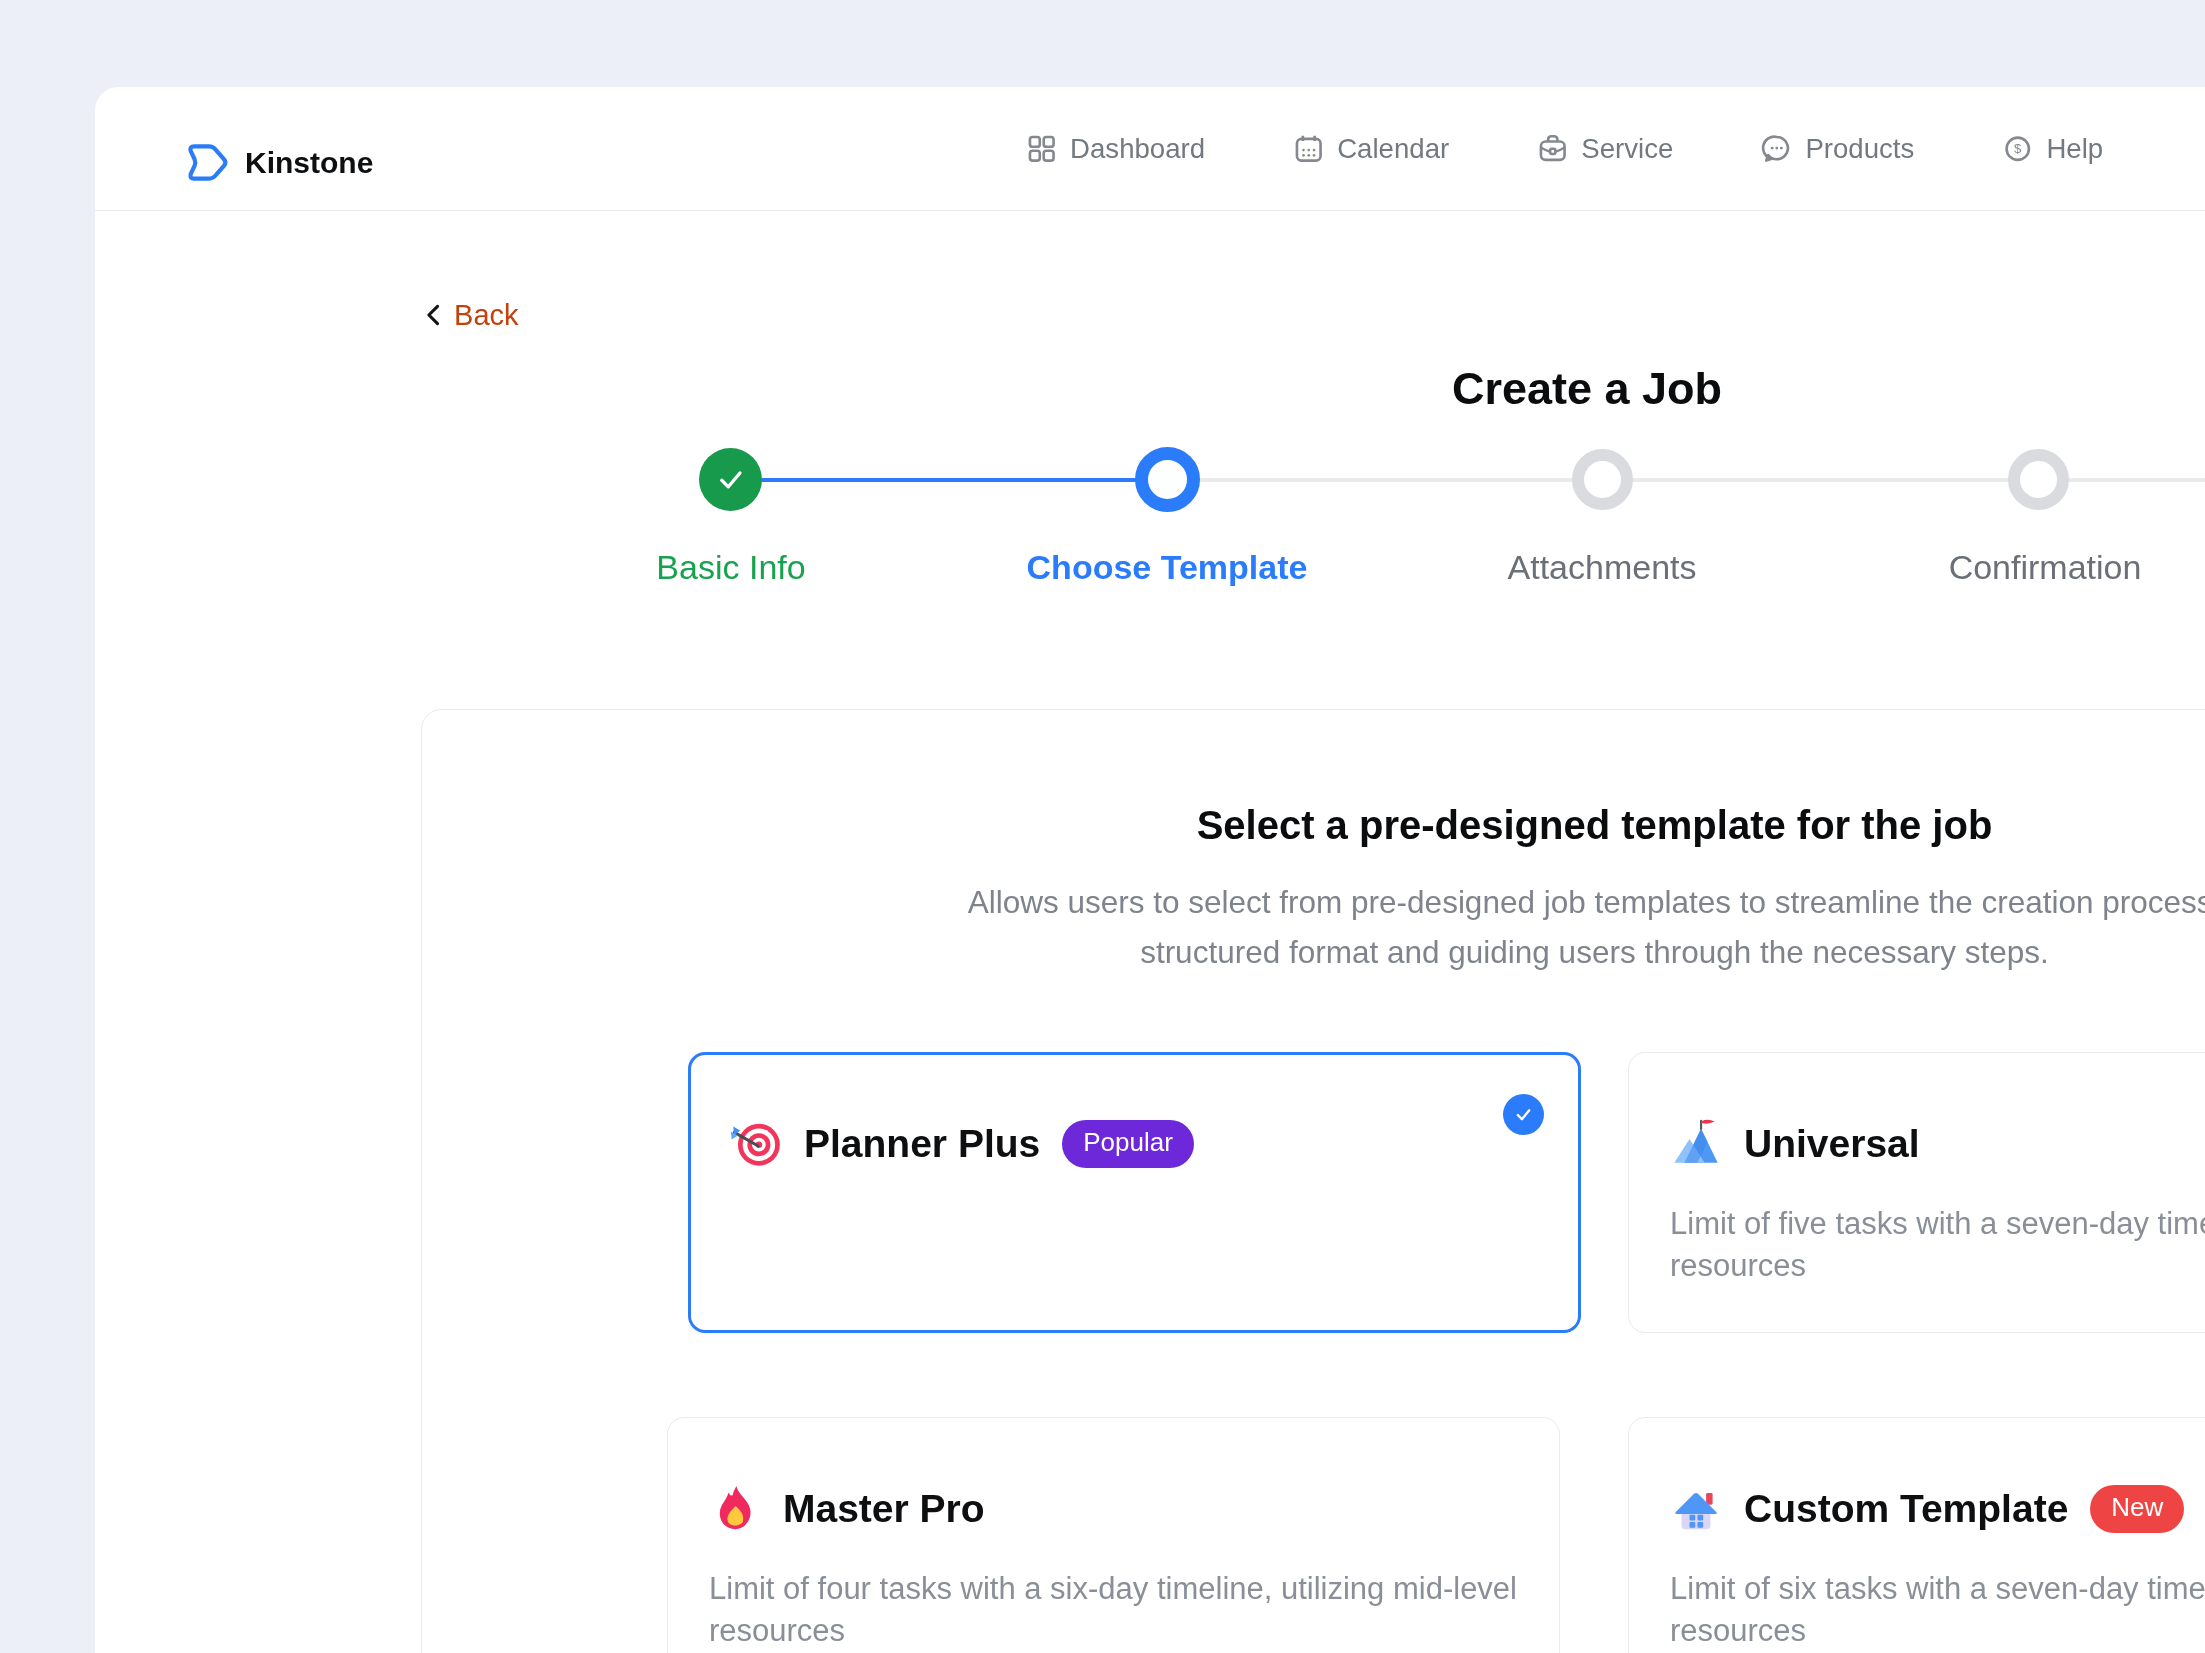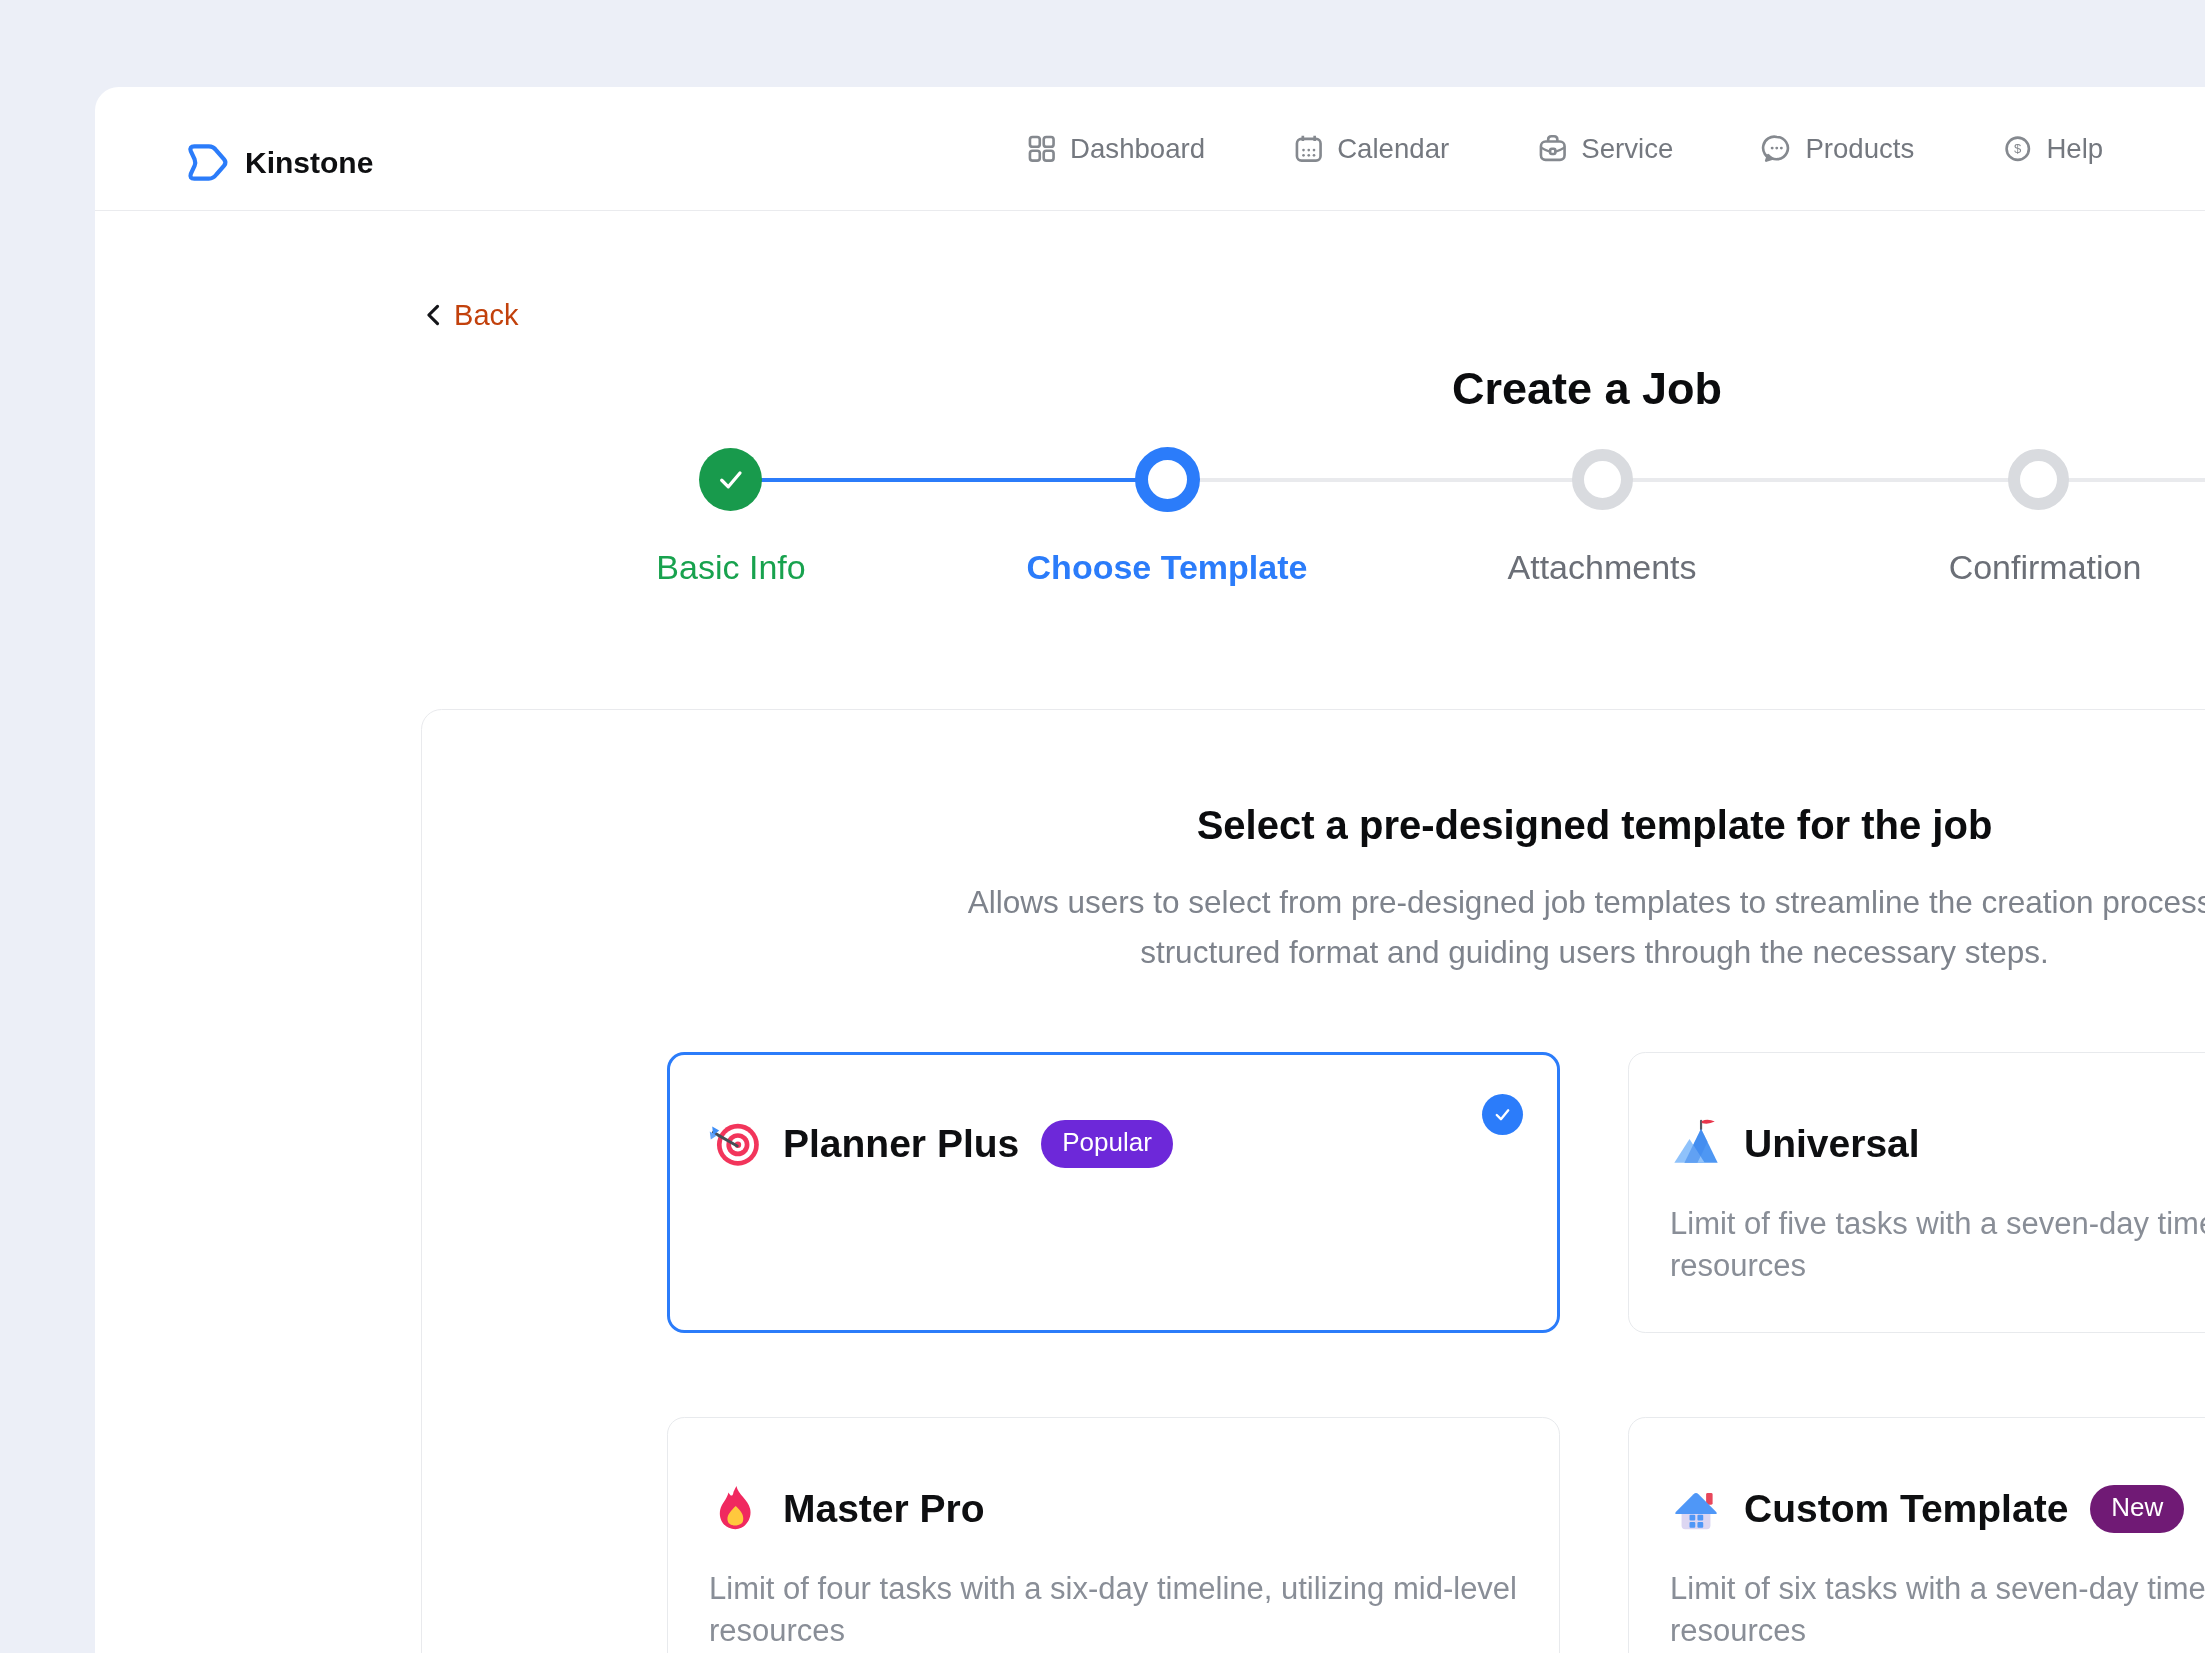--- a/index.html
+++ b/index.html
@@ -75,33 +75,33 @@
     position:absolute; top:167px; width:100%; text-align:center;
     font-size:31.5px; color:#7E838C; line-height:50px;
   }
   .panel-desc div { white-space:nowrap; }
   
   .tcard {
     position:absolute; width:893px; height:281px;
     background:#fff; border:1.6px solid #E8EAED; border-radius:17.3px;
     padding:65px 41px 0 41px; cursor:pointer;
   }
-  .tcard.selected { border:3.2px solid #2B7CFA; padding:63px 39px 0 39px; }
+  .tcard.selected { border:3.2px solid #2B7CFA; padding:63px 39px 0 39px;margin-left:21px; }
   .tcard.pos-1 { left:245px;  top:342px; }
   .tcard.pos-2 { left:1206px; top:342px; }
   .tcard.pos-3 { left:245px;  top:707px; }
   .tcard.pos-4 { left:1206px; top:707px; }
   .tcard-head { display:flex; align-items:center; gap:22px; }
   .tcard-title { font-size:39px; font-weight:700; color:#0E0F11; white-space:nowrap; }
   .badge {
     border-radius:787px; padding:7px 21px 9.5px 21px;
     font-size:26px; font-weight:500; color:#fff; white-space:nowrap;
   }
   .badge.green { background:#6d28d9; }
-  .badge.red   { background:#701a75;text-align:center; }
+  .badge.red   { background:#ef4444;text-align:center; }
   .tcard-desc {
     margin-top:33px; font-size:31px; color:#898E97; line-height:42px;
     max-width:819px;
   }
   .sel-check {
     position:absolute; top:39px; right:34px; width:41px; height:41px;
     border-radius:50%; background:#2B7CFA;
     display:flex; align-items:center; justify-content:center;
   }
   .emoji-icon { width:52px; height:52px; flex:0 0 52px; }

